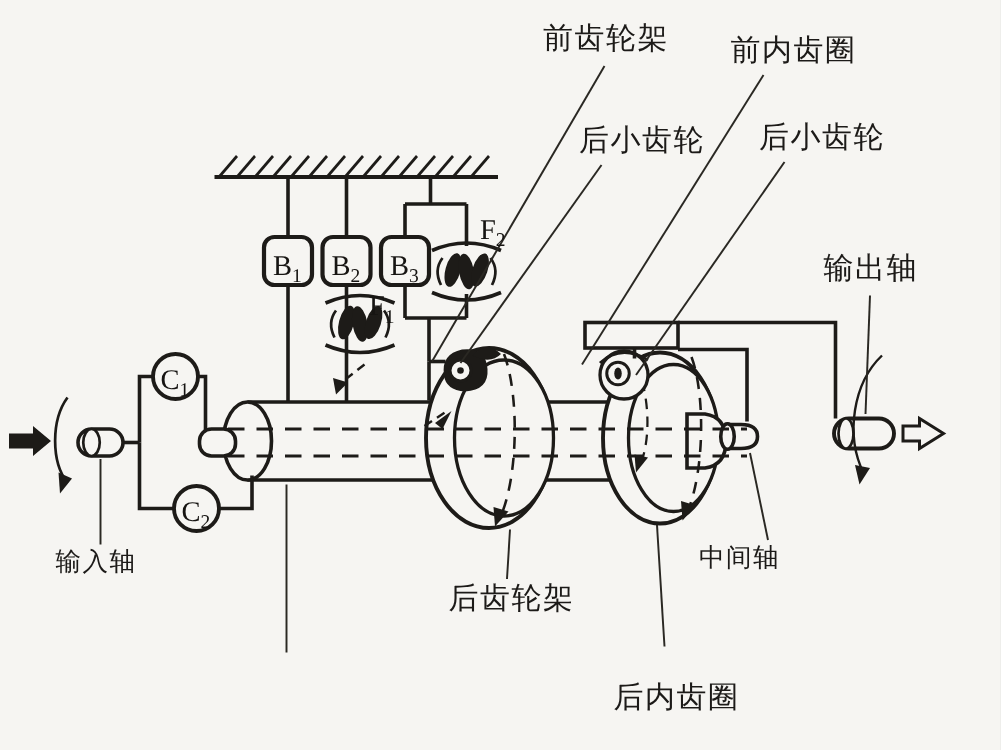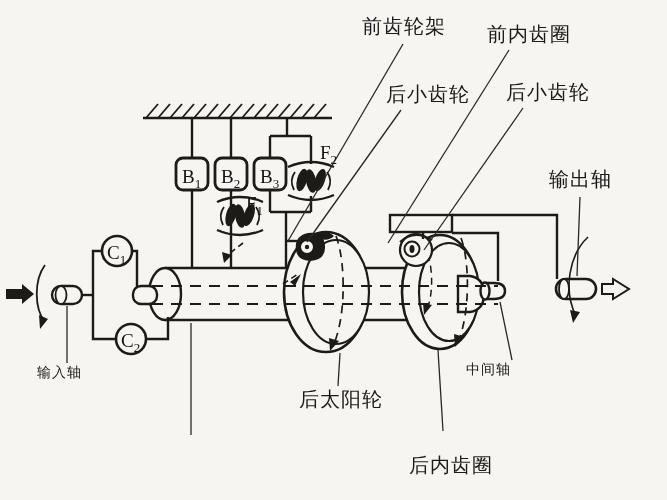--- a/index.html
+++ b/index.html
@@ -6,21 +6,21 @@
   #stage{
     position:relative;width:667px;height:500px;overflow:hidden;
     background:#f6f5f2;
     font-family:"Liberation Serif","DejaVu Serif",serif;
   }
   #diagram{position:absolute;left:0;top:0;}
   .lbl{
     position:absolute;color:#1c1a18;font-size:20px;line-height:1.15;
     letter-spacing:1px;white-space:nowrap;user-select:none;
   }
-  .lbl-sm{font-size:14px;}
+  .lbl-sm{font-size:17px;}
   svg text{fill:#161412;font-family:"Liberation Serif","DejaVu Serif",serif;}
 </style>
 </head>
 <body>
 
 <div id="stage">
 
 <svg id="diagram" width="667" height="500" viewBox="0 0 667 500">
   <defs>
     <g id="sprag">
@@ -194,17 +194,17 @@
     <text x="121" y="347"><tspan>C</tspan><tspan dy="5" font-size="13">2</tspan></text>
   </g>
 </svg>
 
 <div class="lbl" style="left:362px;top:15px">前齿轮架</div>
 <div class="lbl" style="left:487px;top:23px">前内齿圈</div>
 <div class="lbl" style="left:386px;top:83px">后小齿轮</div>
 <div class="lbl" style="left:549px;top:168px">输出轴</div>
 <div class="lbl" style="left:506px;top:81px">后小齿轮</div>
 <div class="lbl lbl-sm" style="left:37px;top:365px">输入轴</div>
-<div class="lbl" style="left:299px;top:388px">后太阳轮</div>
+<div class="lbl" style="left:299px;top:388px">后齿轮架</div>
 <div class="lbl" style="left:409px;top:454px">后内齿圈</div>
 <div class="lbl lbl-sm" style="left:466px;top:362px">中间轴</div>
 
 </div>
 
 </body></html>

